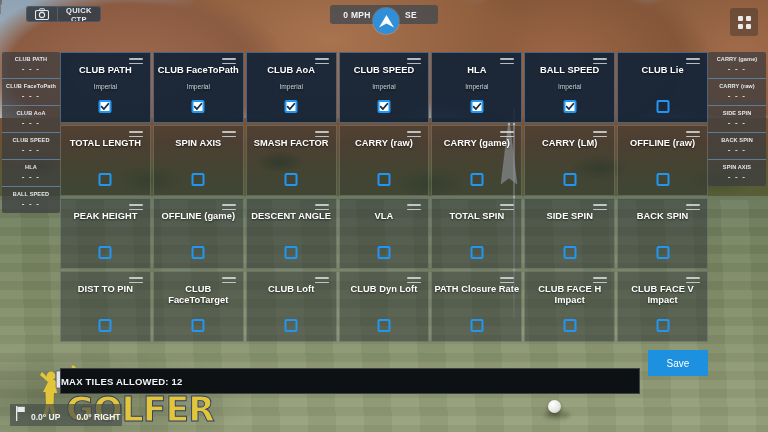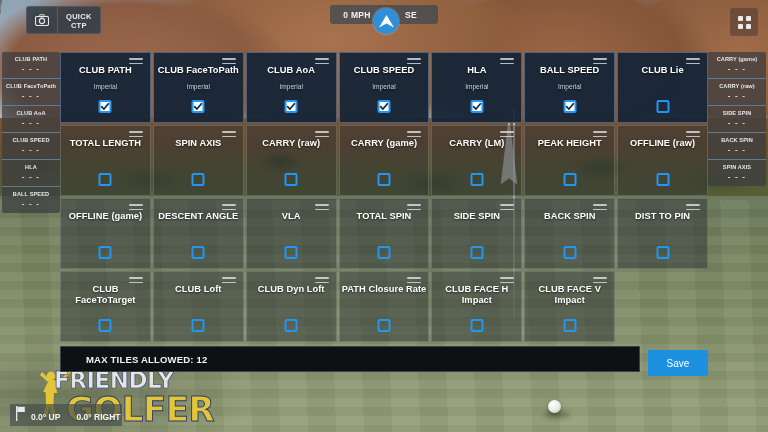--- a/index.html
+++ b/index.html
@@ -89,21 +89,21 @@
   }
   .bg-flag-arrow {
     position: absolute; left: 492px; top: 118px; width: 34px; height: 72px;
   }
 
   
   .topbar { position: absolute; left: 0; top: 0; width: 768px; height: 44px; z-index: 30; }
 
   .quick-ctp {
     position: absolute; left: 26px; top: 6px;
-    height: 28px;
+    height: 16px;
     display: flex; align-items: stretch;
     background: rgba(52,62,72,0.88);
     border-radius: 3px;
     overflow: hidden;
     border: 1px solid rgba(110,125,140,0.35);
   }
   .qctp-icon {
     width: 31px; display: flex; align-items: center; justify-content: center;
     border-right: 1px solid rgba(130,145,160,0.35);
   }
@@ -233,26 +233,26 @@
   }
   .tile-check.on { background: #ffffff; }
   .tile-check .mark {
     display: none;
     width: 9px; height: 9px;
   }
   .tile-check.on .mark { display: block; }
 
   
   .maxbar {
-    position: absolute; left: 60px; top: 346px;
+    position: absolute; left: 60px; top: 368px;
     width: 580px; height: 26px;
     background: #0d1113;
     border: 1px solid #3a4246;
     display: flex; align-items: center;
-    padding-left: 25px;
+    padding-left: 0;
     z-index: 18;
   }
   .maxbar-text {
     color: #f2f5f7; font-size: 9.5px; font-weight: bold; letter-spacing: 0.2px;
   }
   .save-btn {
     position: absolute; left: 648px; top: 350px;
     width: 60px; height: 26px;
     background: #1e90e0;
     display: flex; align-items: center; justify-content: center;
@@ -510,20 +510,28 @@
           <i></i>
         </div>
         <div class="tile-title">SPIN AXIS</div>
         <div class="tile-check"></div>
       </div>
       <div class="tile unsel">
         <div class="tile-handle">
           <i></i>
           <i></i>
         </div>
+        <div class="tile-title">SMASH FACTOR</div>
+        <div class="tile-check"></div>
+      </div>
+      <div class="tile unsel">
+        <div class="tile-handle">
+          <i></i>
+          <i></i>
+        </div>
         <div class="tile-title">CARRY (raw)</div>
         <div class="tile-check"></div>
       </div>
       <div class="tile unsel">
         <div class="tile-handle">
           <i></i>
           <i></i>
         </div>
         <div class="tile-title">CARRY (game)</div>
         <div class="tile-check"></div>
@@ -534,29 +542,29 @@
           <i></i>
         </div>
         <div class="tile-title">CARRY (LM)</div>
         <div class="tile-check"></div>
       </div>
       <div class="tile unsel">
         <div class="tile-handle">
           <i></i>
           <i></i>
         </div>
+        <div class="tile-title">OFFLINE (raw)</div>
+        <div class="tile-check"></div>
+      </div>
+      <div class="tile unsel">
+        <div class="tile-handle">
+          <i></i>
+          <i></i>
+        </div>
         <div class="tile-title">PEAK HEIGHT</div>
-        <div class="tile-check"></div>
-      </div>
-      <div class="tile unsel">
-        <div class="tile-handle">
-          <i></i>
-          <i></i>
-        </div>
-        <div class="tile-title">OFFLINE (raw)</div>
         <div class="tile-check"></div>
       </div>
       <div class="tile unsel">
         <div class="tile-handle">
           <i></i>
           <i></i>
         </div>
         <div class="tile-title">OFFLINE (game)</div>
         <div class="tile-check"></div>
       </div>

